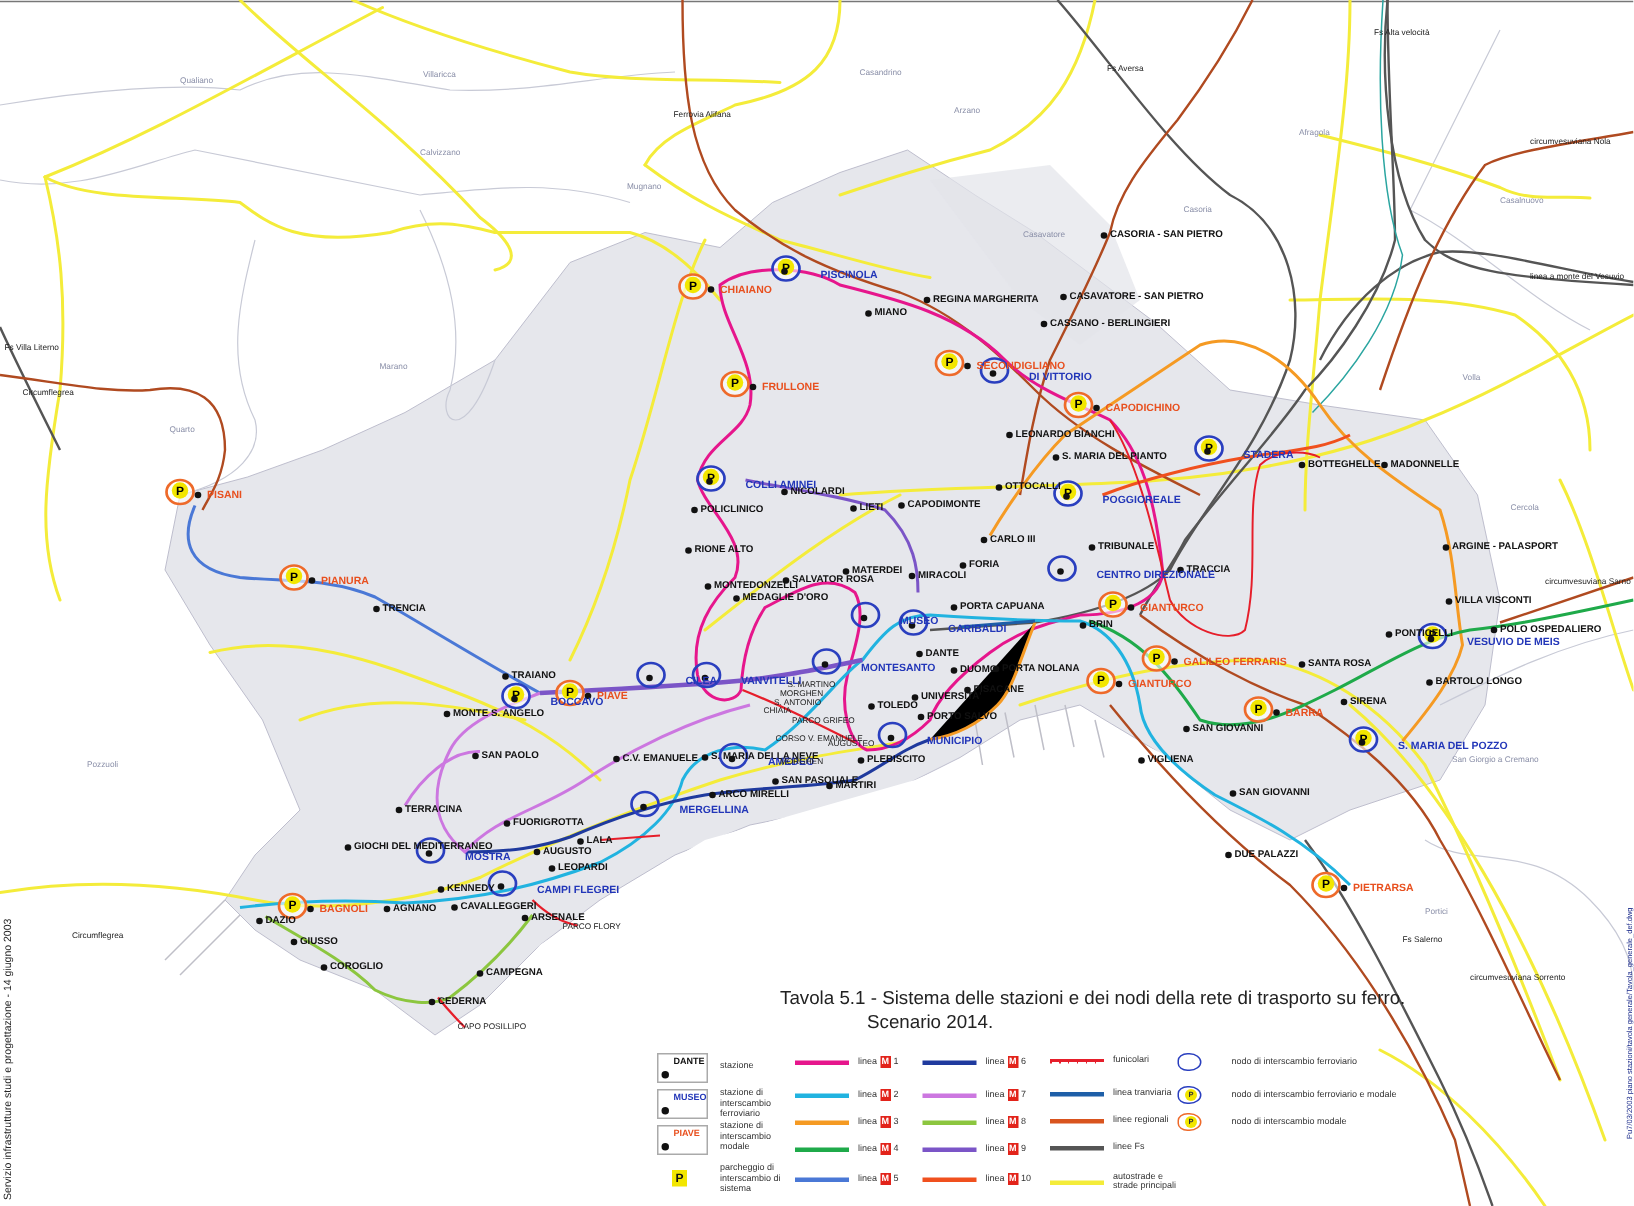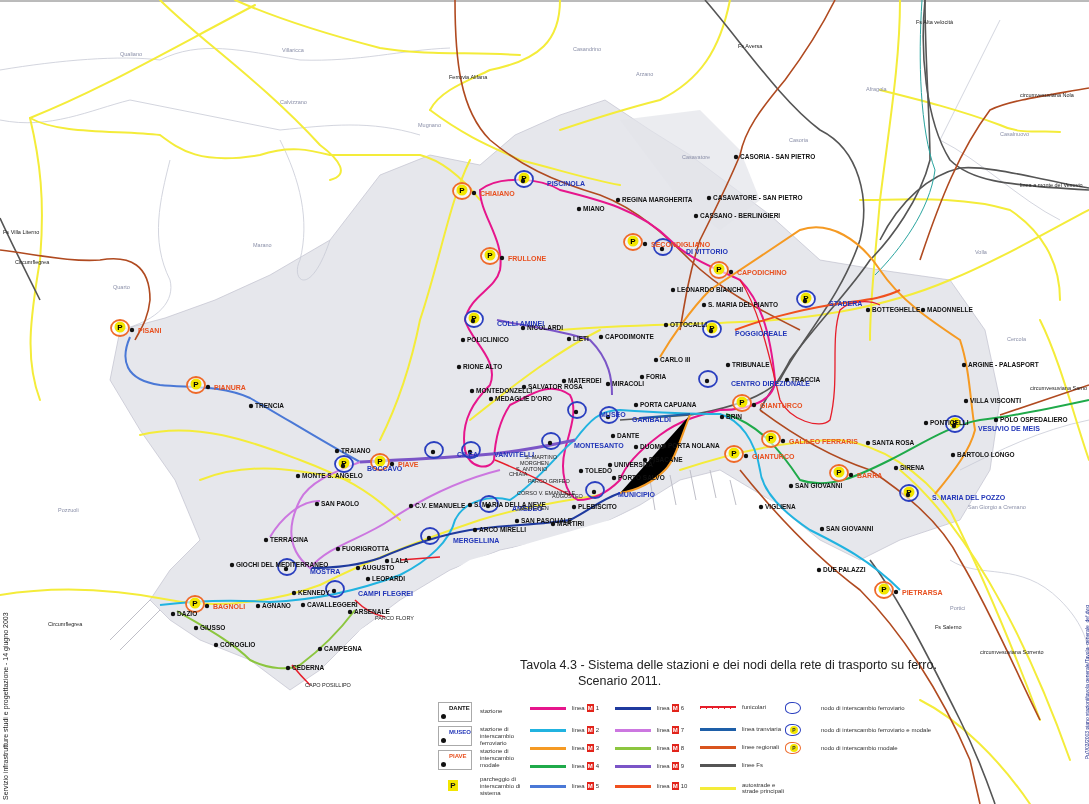--- a/index.html
+++ b/index.html
@@ -504,22 +504,22 @@
     <div class="lbl linename" style="left: 738px; top: 44px;">Fs Aversa</div>
     <div class="lbl linename" style="left: 916px; top: 20px;">Fs Alta velocità</div>
     <div class="lbl linename" style="left: 1020px; top: 93px;">circumvesuviana Nola</div>
     <div class="lbl linename" style="left: 1020px; top: 183px;">linea a monte del Vesuvio</div>
     <div class="lbl linename" style="left: 1030px; top: 386px;">circumvesuviana Sarno</div>
     <div class="lbl linename" style="left: 935px; top: 625px;">Fs Salerno</div>
     <div class="lbl linename" style="left: 980px; top: 650px;">circumvesuviana Sorrento</div>
     <div class="lbl linename" style="left: 48px; top: 622px;">Circumflegrea</div>
   </div>
 
-<div class="title">Tavola 4.3 - Sistema delle stazioni e dei nodi della rete di trasporto su ferro.</div>
-<div class="subtitle">Scenario 2011.</div>
+<div class="title">Tavola 5.1 - Sistema delle stazioni e dei nodi della rete di trasporto su ferro.</div>
+<div class="subtitle">Scenario 2014.</div>
 
 <div class="side-left">Servizio infrastrutture studi e progettazione - 14 giugno 2003</div>
 <div class="side-right">Pu7/03/2003 piano stazioni/tavola generale/Tavola_generale_def.dwg</div>
 
 <div class="legend">
 
   <div class="stbox" style="left:8px;top:2px;">
       <div class="dot"></div>
       <span style="color:#111">DANTE</span>
     </div>

